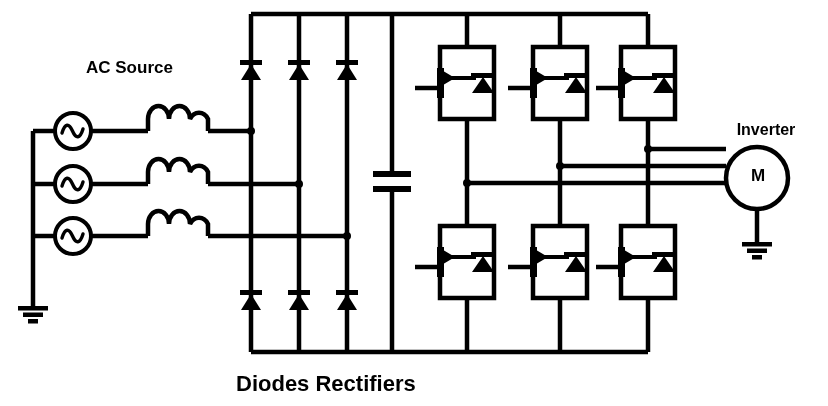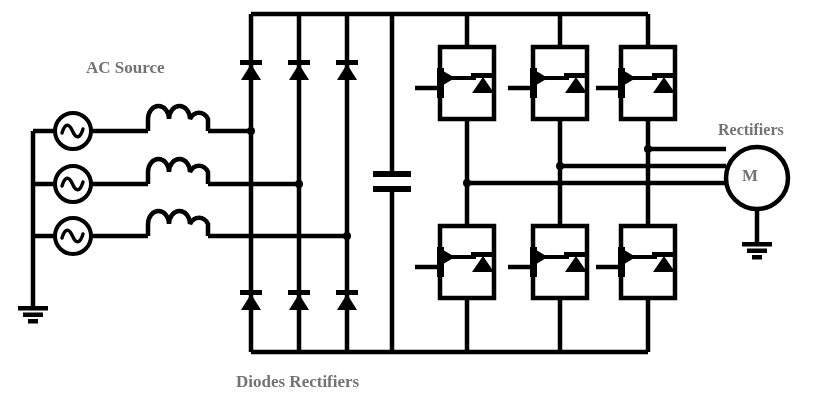--- a/index.html
+++ b/index.html
@@ -7,28 +7,29 @@
   #root{
     position:relative;
     width:828px;height:406px;
     background:#ffffff;
     font-family:"Liberation Sans", sans-serif;
     overflow:hidden;
   }
   #sheet{position:absolute;left:0;top:0;width:828px;height:406px;}
   .lbl{
     position:absolute;
-    font-family:Liberation Serif, serif;
+    font-family:Liberation Sans, sans-serif;
     font-weight:bold;
-    color:#737373;
+    color:#000000;
     white-space:pre;
+    text-align:center;
     line-height:1.12;
   }
   #lbl-ac-source{left:86px;top:58px;font-size:17px;}
-  #lbl-diodes{left:236px;top:372px;font-size:17px;}
+  #lbl-diodes{left:236px;top:372px;font-size:22px;}
   #lbl-pwm{left:497px;top:372px;font-size:17px;}
   #lbl-motor{left:722px;top:85px;font-size:16px;width:96px;left:718px;}
   #lbl-motor-m{left:742px;top:166px;font-size:17px;width:32px;}
 </style>
 </head>
 <body>
 
 <div id="root">
 
   <svg id="sheet" viewBox="0 0 828 406" xmlns="http://www.w3.org/2000/svg">
@@ -278,18 +279,18 @@
     </g>
 
   </svg>
 
   <div class="lbl" id="lbl-ac-source">AC Source</div>
 
   <div class="lbl" id="lbl-diodes">Diodes Rectifiers</div>
 
 
   <div class="lbl" id="lbl-motor">
-    <div>Rectifiers</div>
+    <div>Inverter</div>
   </div>
 
   <div class="lbl" id="lbl-motor-m">M</div>
 
 </div>
 
 </body></html>

